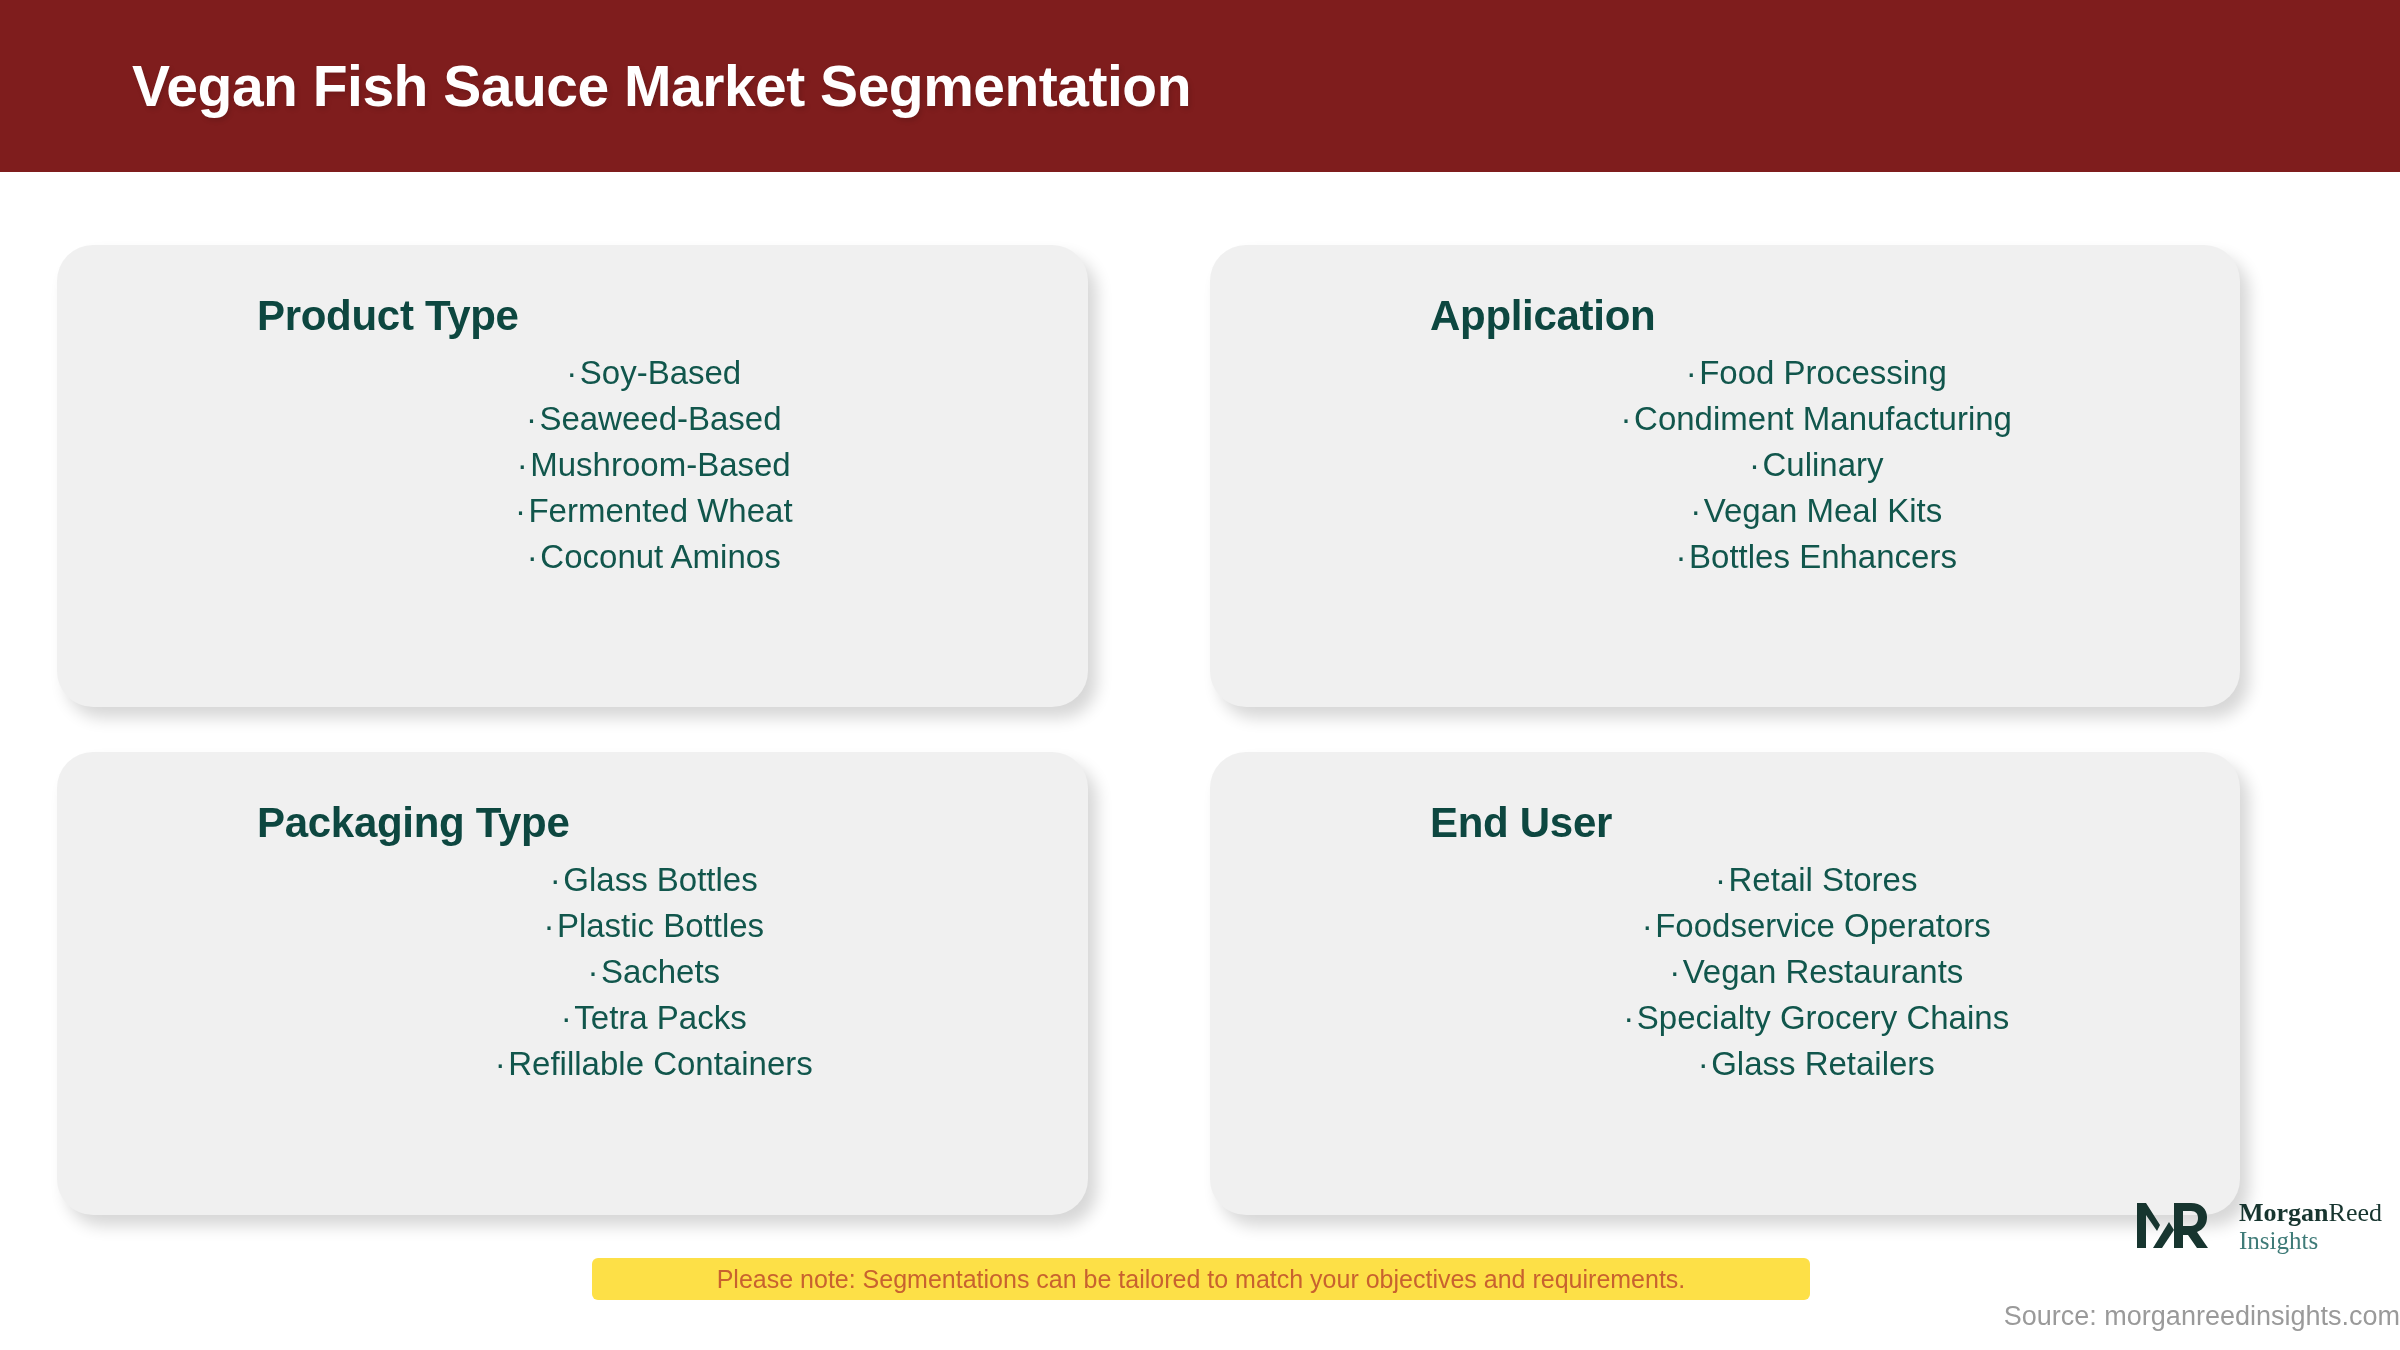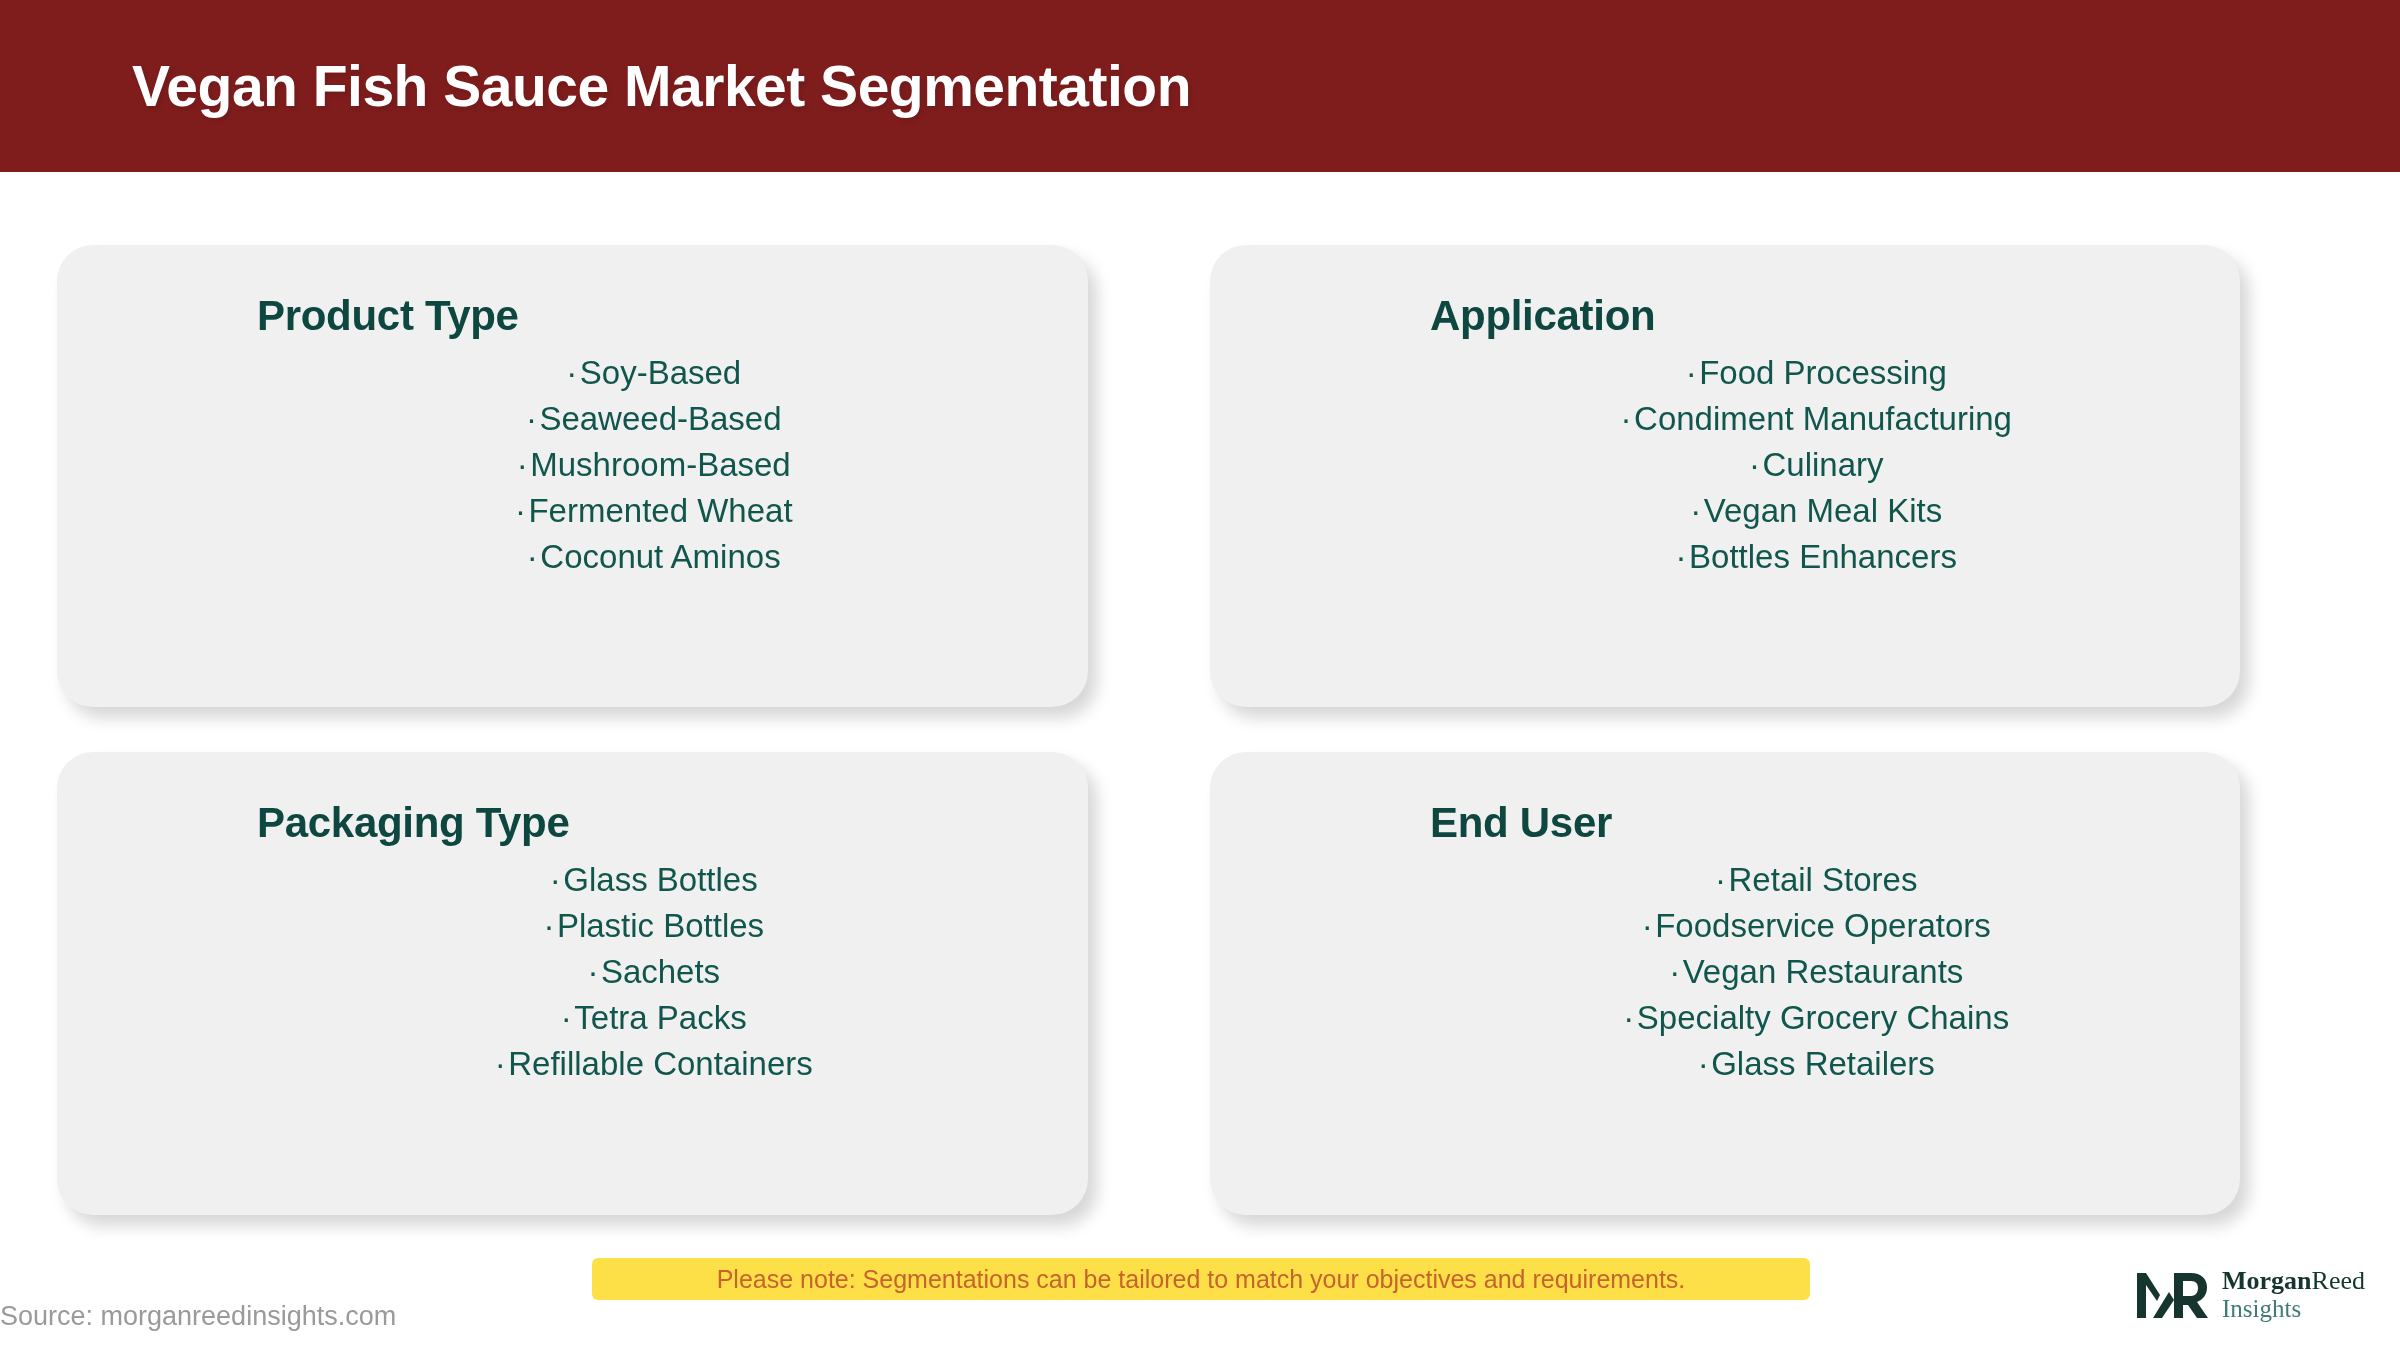--- a/index.html
+++ b/index.html
@@ -100,34 +100,33 @@
     font-size: 25px;
     line-height: 1;
     white-space: nowrap;
   }
 
   .source-line {
     position: absolute;
     left: 0;
     top: 1303px;
     width: 2400px;
-    text-align: left;
+    text-align: right;
     color: #9a9a9a;
     font-size: 27px;
     line-height: 1;
   }
 
   
   .logo {
     position: absolute;
     left: 2135px;
-    top: 1268px;
+    top: 1200px;
     display: flex;
-    align-items: center;
-    gap: 13px;
+    gap: 30px;
   }
 
   .logo-mark { width: 74px; height: 50px; display: block; }
 
   .logo-words { display: flex; flex-direction: column; line-height: 1.0; }
 
   .logo-line-1 {
     font-family: "Liberation Serif", serif;
     font-size: 26px;
     color: #17352f;

